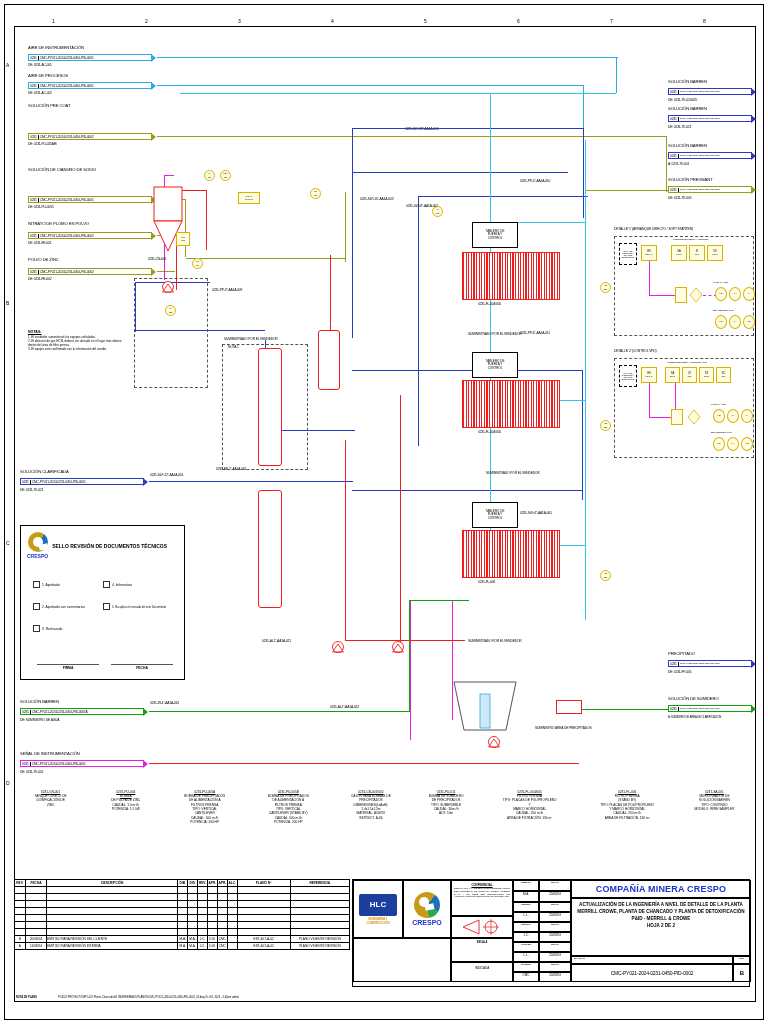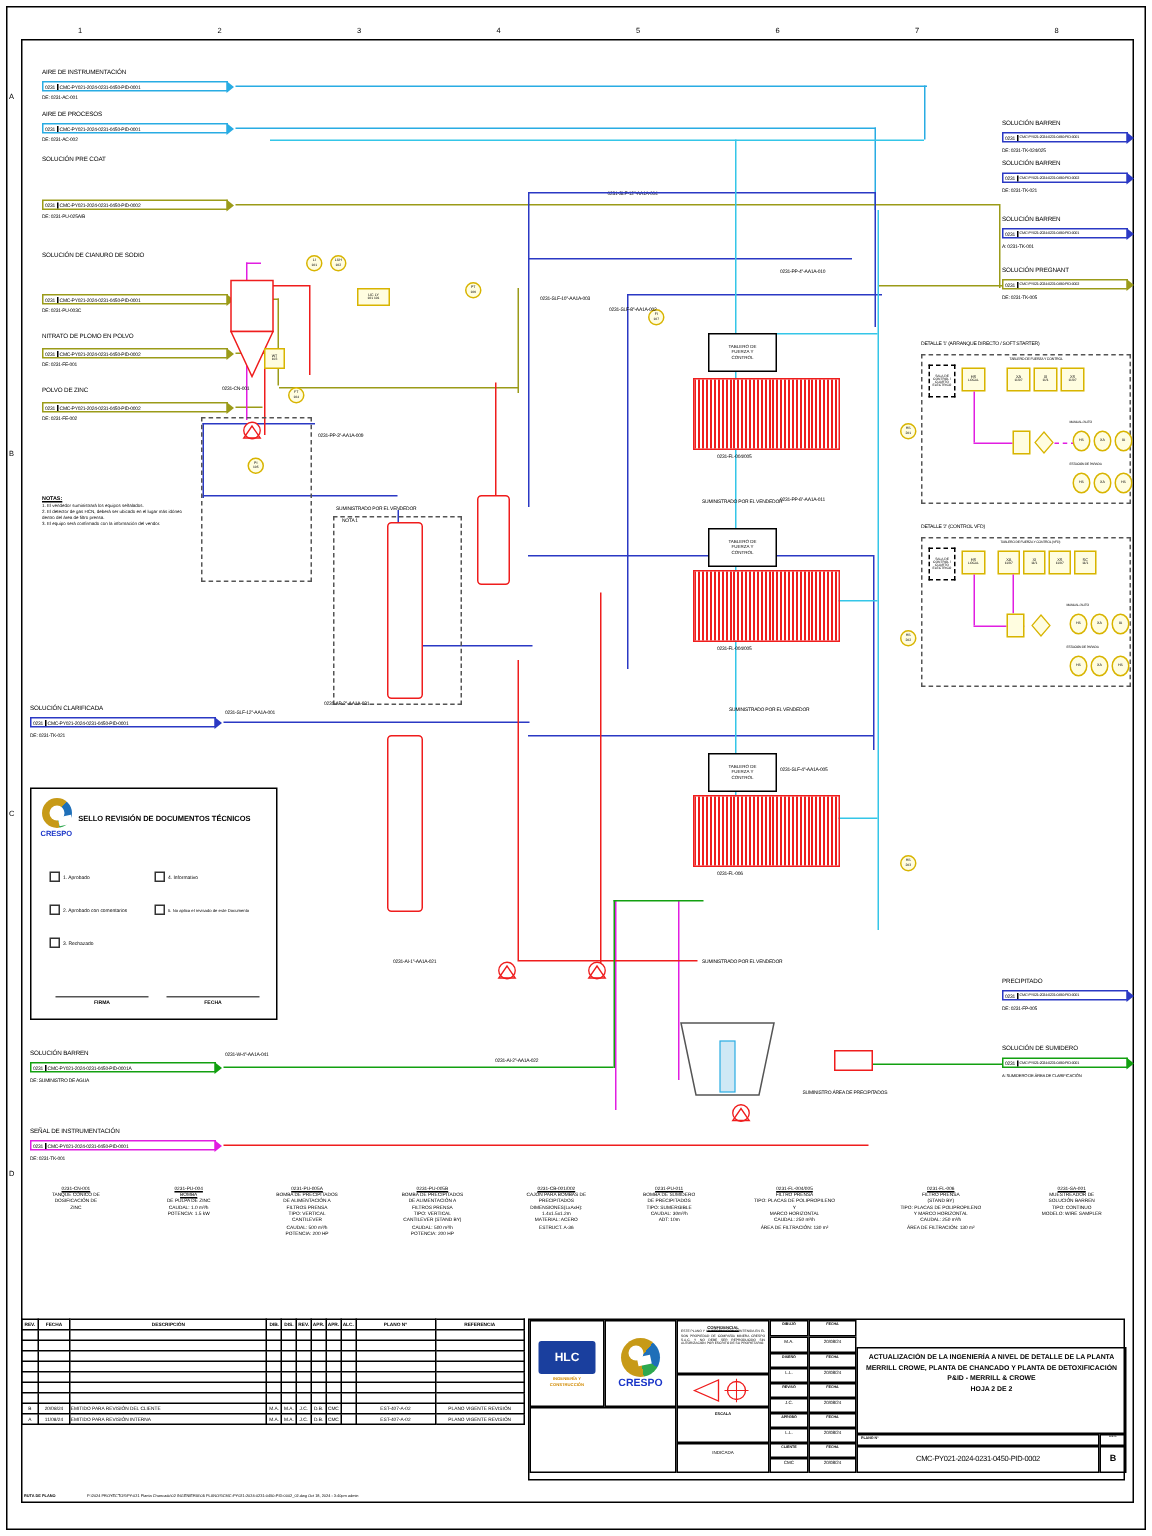--- a/index.html
+++ b/index.html
@@ -870,20 +870,23 @@
 
     <div class="tb-cell" style="left:160px; top:82px; width:26px; height:10px; font-size:2.4px; text-align:center; font-weight:bold;">CLIENTE</div>
     <div class="tb-cell" style="left:186px; top:82px; width:32px; height:10px; font-size:2.4px; text-align:center; font-weight:bold;">FECHA</div>
     <div class="tb-cell" style="left:160px; top:92px; width:26px; height:10px; font-size:3px; text-align:center;">CMC</div>
     <div class="tb-cell" style="left:186px; top:92px; width:32px; height:10px; font-size:3px; text-align:center;">20/08/24</div>
 
     <div class="tb-cell" style="left:98px; top:58px; width:62px; height:24px; font-size:2.6px; text-align:center; padding-top:2px; font-weight:bold;">ESCALA</div>
     <div class="tb-cell" style="left:98px; top:82px; width:62px; height:20px; font-size:3px; text-align:center; padding-top:3px;">INDICADA</div>
     <div class="tb-cell" style="left:0; top:58px; width:98px; height:44px;"></div>
 
+    <div class="tb-cell" style="left:218px; top:0; width:180px; height:18px; display:flex; align-items:center; justify-content:center;">
+      <div class="title-main">COMPAÑÍA MINERA CRESPO</div>
+    </div>
     <div class="tb-cell" style="left:218px; top:18px; width:180px; height:58px; padding:3px 2px;">
       <div class="title-sub">ACTUALIZACIÓN DE LA INGENIERÍA A NIVEL DE DETALLE DE LA PLANTA</div>
       <div class="title-sub">MERRILL CROWE, PLANTA DE CHANCADO Y PLANTA DE DETOXIFICACIÓN</div>
       <div class="title-sub">P&amp;ID - MERRILL &amp; CROWE</div>
       <div class="title-sub">HOJA 2 DE 2</div>
     </div>
     <div class="tb-cell" style="left:218px; top:76px; width:162px; height:8px; font-size:2.4px; padding-left:2px; font-weight:bold;">PLANO N°</div>
     <div class="tb-cell" style="left:218px; top:84px; width:162px; height:18px; display:flex; align-items:center; justify-content:center;">
       <div class="docno">CMC-PY021-2024-0231-0450-PID-0002</div>
     </div>

